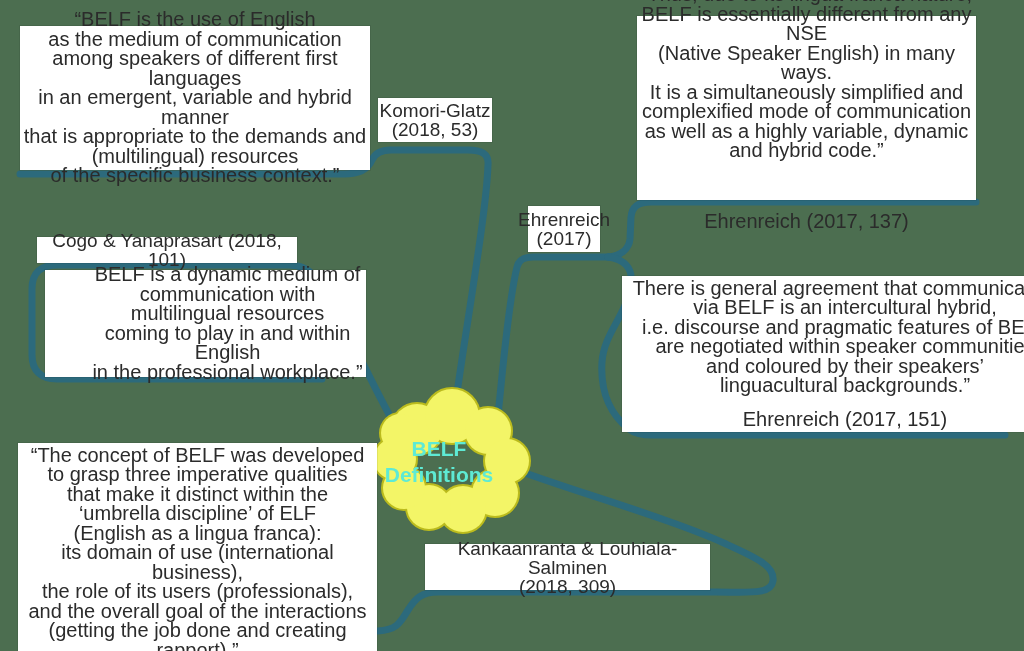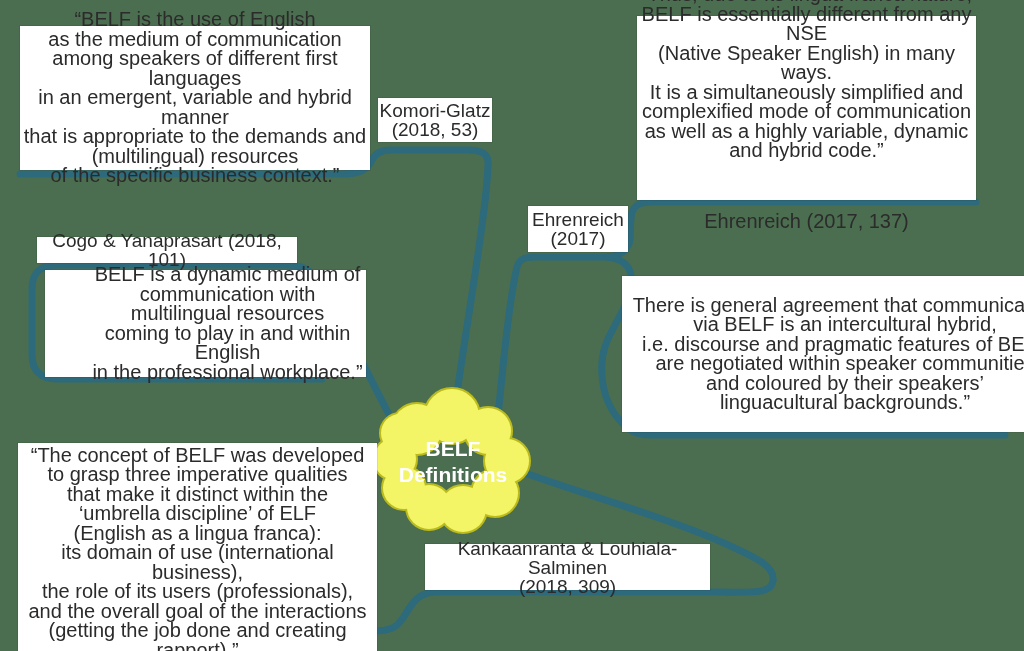--- a/index.html
+++ b/index.html
@@ -19,29 +19,29 @@
   .qbox,.lbl{
     position:absolute;z-index:2;background:var(--box-bg);
     display:flex;flex-direction:column;align-items:center;justify-content:center;
     text-align:center;white-space:pre-line;
     box-shadow:0 0 0 1px rgba(0,0,0,0.07);
   }
   .qbox{font-size:20px;line-height:19.5px;}
   .lbl{font-size:19px;line-height:19px;}
   .citation{margin-top:14px;}
   #cloud-label{
-    position:absolute;z-index:3;left:383px;top:434px;width:140px;height:56px;
+    position:absolute;z-index:3;left:369px;top:434px;width:140px;height:56px;
     display:flex;align-items:center;justify-content:center;text-align:center;
-    white-space:pre-line;font-weight:bold;font-size:21px;line-height:26px;color:#ffffff;
+    white-space:pre-line;font-weight:bold;font-size:21px;line-height:26px;color:#5eead4;
   }
   
   #box-komori{left:20px;top:26px;width:350px;height:144px;}
   #lbl-komori{left:378px;top:98px;width:114px;height:44px;}
   #box-e137{left:637px;top:16px;width:339px;height:184px;gap:37px;}
-  #lbl-ehrenreich{left:528px;top:206px;width:100px;height:46px;}
+  #lbl-ehrenreich{left:528px;top:206px;width:72px;height:46px;}
   #box-e151{left:622px;top:276px;width:446px;height:156px;}
   #lbl-cogo{left:37px;top:237px;width:260px;height:26px;}
   #box-cogo{left:45px;top:270px;width:277px;height:107px;padding-left:44px;}
   #box-kanka{left:18px;top:443px;width:359px;height:220px;}
   #lbl-kanka{left:425px;top:544px;width:285px;height:46px;}
 </style>
 </head>
 <body>
 
 <svg id="branch-layer" width="1024" height="651" viewBox="0 0 1024 651">
@@ -111,20 +111,21 @@
 <div class="lbl" id="lbl-ehrenreich">Ehrenreich
 (2017)</div>
 
 <div class="qbox" id="box-e151">
   <div>There is general agreement that communication
 via BELF is an intercultural hybrid,
 i.e. discourse and pragmatic features of BELF
 are negotiated within speaker communities
 and coloured by their speakers’
 linguacultural backgrounds.”</div>
+  <div class="citation">Ehrenreich (2017, 151)</div>
 </div>
 
 <div class="lbl" id="lbl-cogo">Cogo &amp; Yanaprasart (2018, 101)</div>
 
 <div class="qbox" id="box-cogo">
   <div>BELF is a dynamic medium of
 communication with
 multilingual resources
 coming to play in and within English
 in the professional workplace.”</div>

